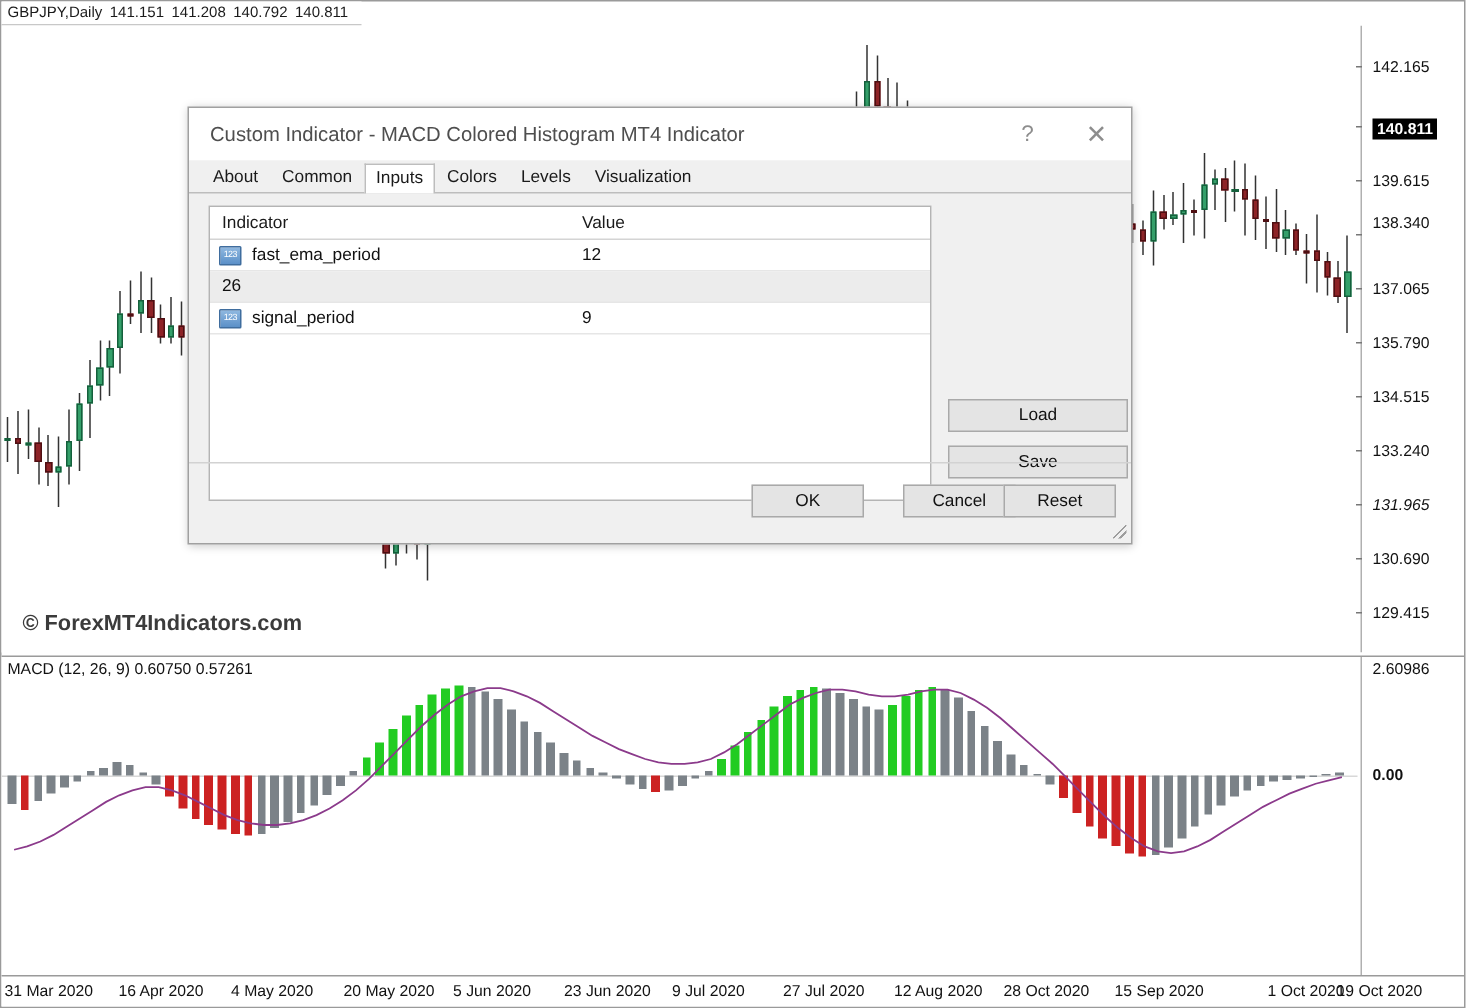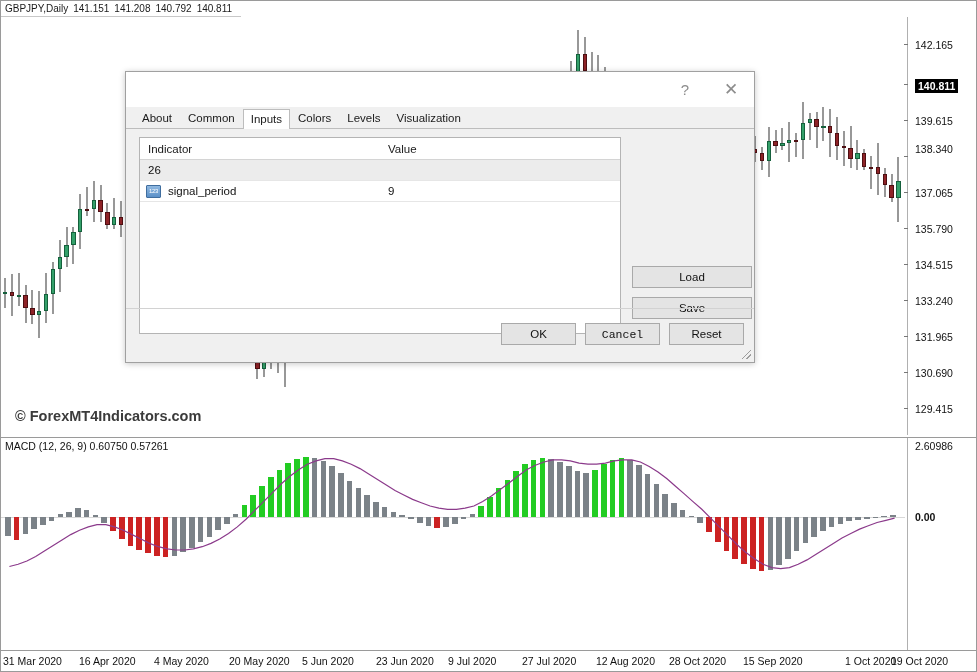--- a/index.html
+++ b/index.html
@@ -78,21 +78,21 @@
   .side-btn{position:absolute;left:506px;width:120px;height:22px;background:#e4e4e4;
             border:1px solid #a9a9a9;font-size:11.5px;color:#111;display:flex;
             align-items:center;justify-content:center;box-sizing:border-box;}
   .side-btn.load{top:137px;}
   .side-btn.save{top:168px;}
 
   .footer{position:absolute;left:0;right:0;bottom:0;height:53px;border-top:1px solid #d2d2d2;}
   .foot-btn{position:absolute;top:14px;width:75px;height:22px;background:#e4e4e4;border:1px solid #a9a9a9;
             font-size:11.5px;color:#111;display:flex;align-items:center;justify-content:center;box-sizing:border-box;}
   .foot-btn.ok{left:375px;}
-  .foot-btn.cancel{left:459px;font-family:Liberation Mono, monospace;}
+  .foot-btn.cancel{left:476px;}
   .foot-btn.reset{left:543px;}
   .grip{position:absolute;right:3px;bottom:3px;width:9px;height:9px;
         background:
           linear-gradient(135deg,transparent 45%,#9d9d9d 45%,#9d9d9d 55%,transparent 55%),
           linear-gradient(135deg,transparent 70%,#9d9d9d 70%,#9d9d9d 80%,transparent 80%);}
 </style>
 </head>
 <body>
 
 <div class="app">
@@ -649,21 +649,21 @@
         <div class="ylabel" style="left: 914px; top: 126px;">138.340</div>
         <div class="ytick" style="left: 903px; top: 175px;"></div>
         <div class="ylabel" style="left: 914px; top: 170px;">137.065</div>
         <div class="ytick" style="left: 903px; top: 211px;"></div>
         <div class="ylabel" style="left: 914px; top: 206px;">135.790</div>
         <div class="ytick" style="left: 903px; top: 247px;"></div>
         <div class="ylabel" style="left: 914px; top: 242px;">134.515</div>
         <div class="ytick" style="left: 903px; top: 283px;"></div>
         <div class="ylabel" style="left: 914px; top: 278px;">133.240</div>
         <div class="ytick" style="left: 903px; top: 319px;"></div>
-        <div class="ylabel" style="left: 914px; top: 314px;">131.965</div>
+        <div class="ylabel" style="left: 914px; top: 314px; font-style: italic;">131.965</div>
         <div class="ytick" style="left: 903px; top: 355px;"></div>
         <div class="ylabel" style="left: 914px; top: 350px;">130.690</div>
         <div class="ytick" style="left: 903px; top: 391px;"></div>
         <div class="ylabel" style="left: 914px; top: 386px;">129.415</div>
       </div>
    <div class="watermark" style="top:391px">© ForexMT4Indicators.com</div>
  </div>
 
  <div class="macd-pane">
    <div class="macd-title">MACD (12, 26, 9)  0.60750 0.57261</div>
@@ -795,20 +795,21 @@
         <div class="xlabel" style="left: 595px;">12 Aug 2020</div>
         <div class="xlabel" style="left: 668px;">28 Oct 2020</div>
         <div class="xlabel" style="left: 742px;">15 Sep 2020</div>
         <div class="xlabel" style="left: 844px;">1 Oct 2020</div>
         <div class="xlabel" style="left: 890px;">19 Oct 2020</div>
       </div>
  </div>
 
  <div class="dialog">
    <div class="dlg-title">
+     <div class="dlg-title-text">Custom Indicator - MACD Colored Histogram MT4 Indicator</div>
      <div class="dlg-btns">
        <div class="dlg-btn">?</div>
        <div class="dlg-btn close">✕</div>
      </div>
    </div>
 
    <div class="tabs" id="tabs">
         <div class="tab">About</div>
         <div class="tab">Common</div>
         <div class="tab active">Inputs</div>
@@ -817,20 +818,27 @@
         <div class="tab">Visualization</div>
       </div>
 
    <div class="dlg-body">
      <div class="table-box">
        <div class="thead">
          <div class="th c1">Indicator</div>
          <div class="th">Value</div>
        </div>
        <div id="rows">
+            <div class="row">
+              <div class="cell c1">
+                <div class="vicon">123</div>
+                <span>fast_ema_period</span>
+              </div>
+              <div class="cell c2">12</div>
+            </div>
             <div class="row alt">
               <div class="cell c2">26</div>
             </div>
             <div class="row">
               <div class="cell c1">
                 <div class="vicon">123</div>
                 <span>signal_period</span>
               </div>
               <div class="cell c2">9</div>
             </div>

